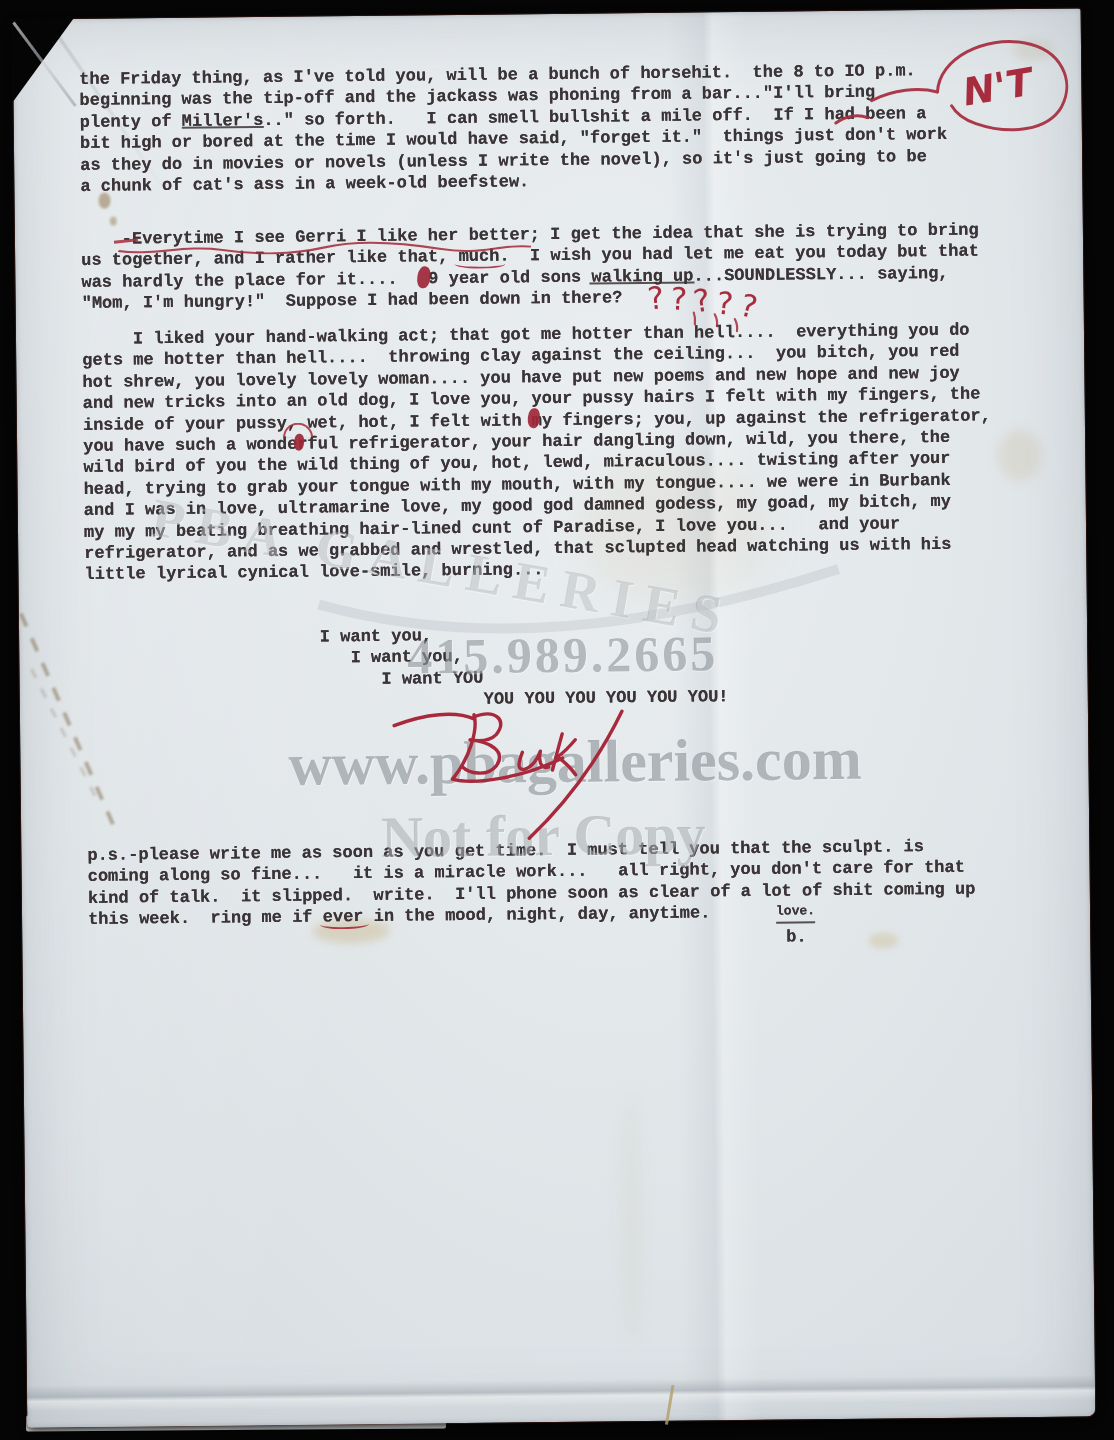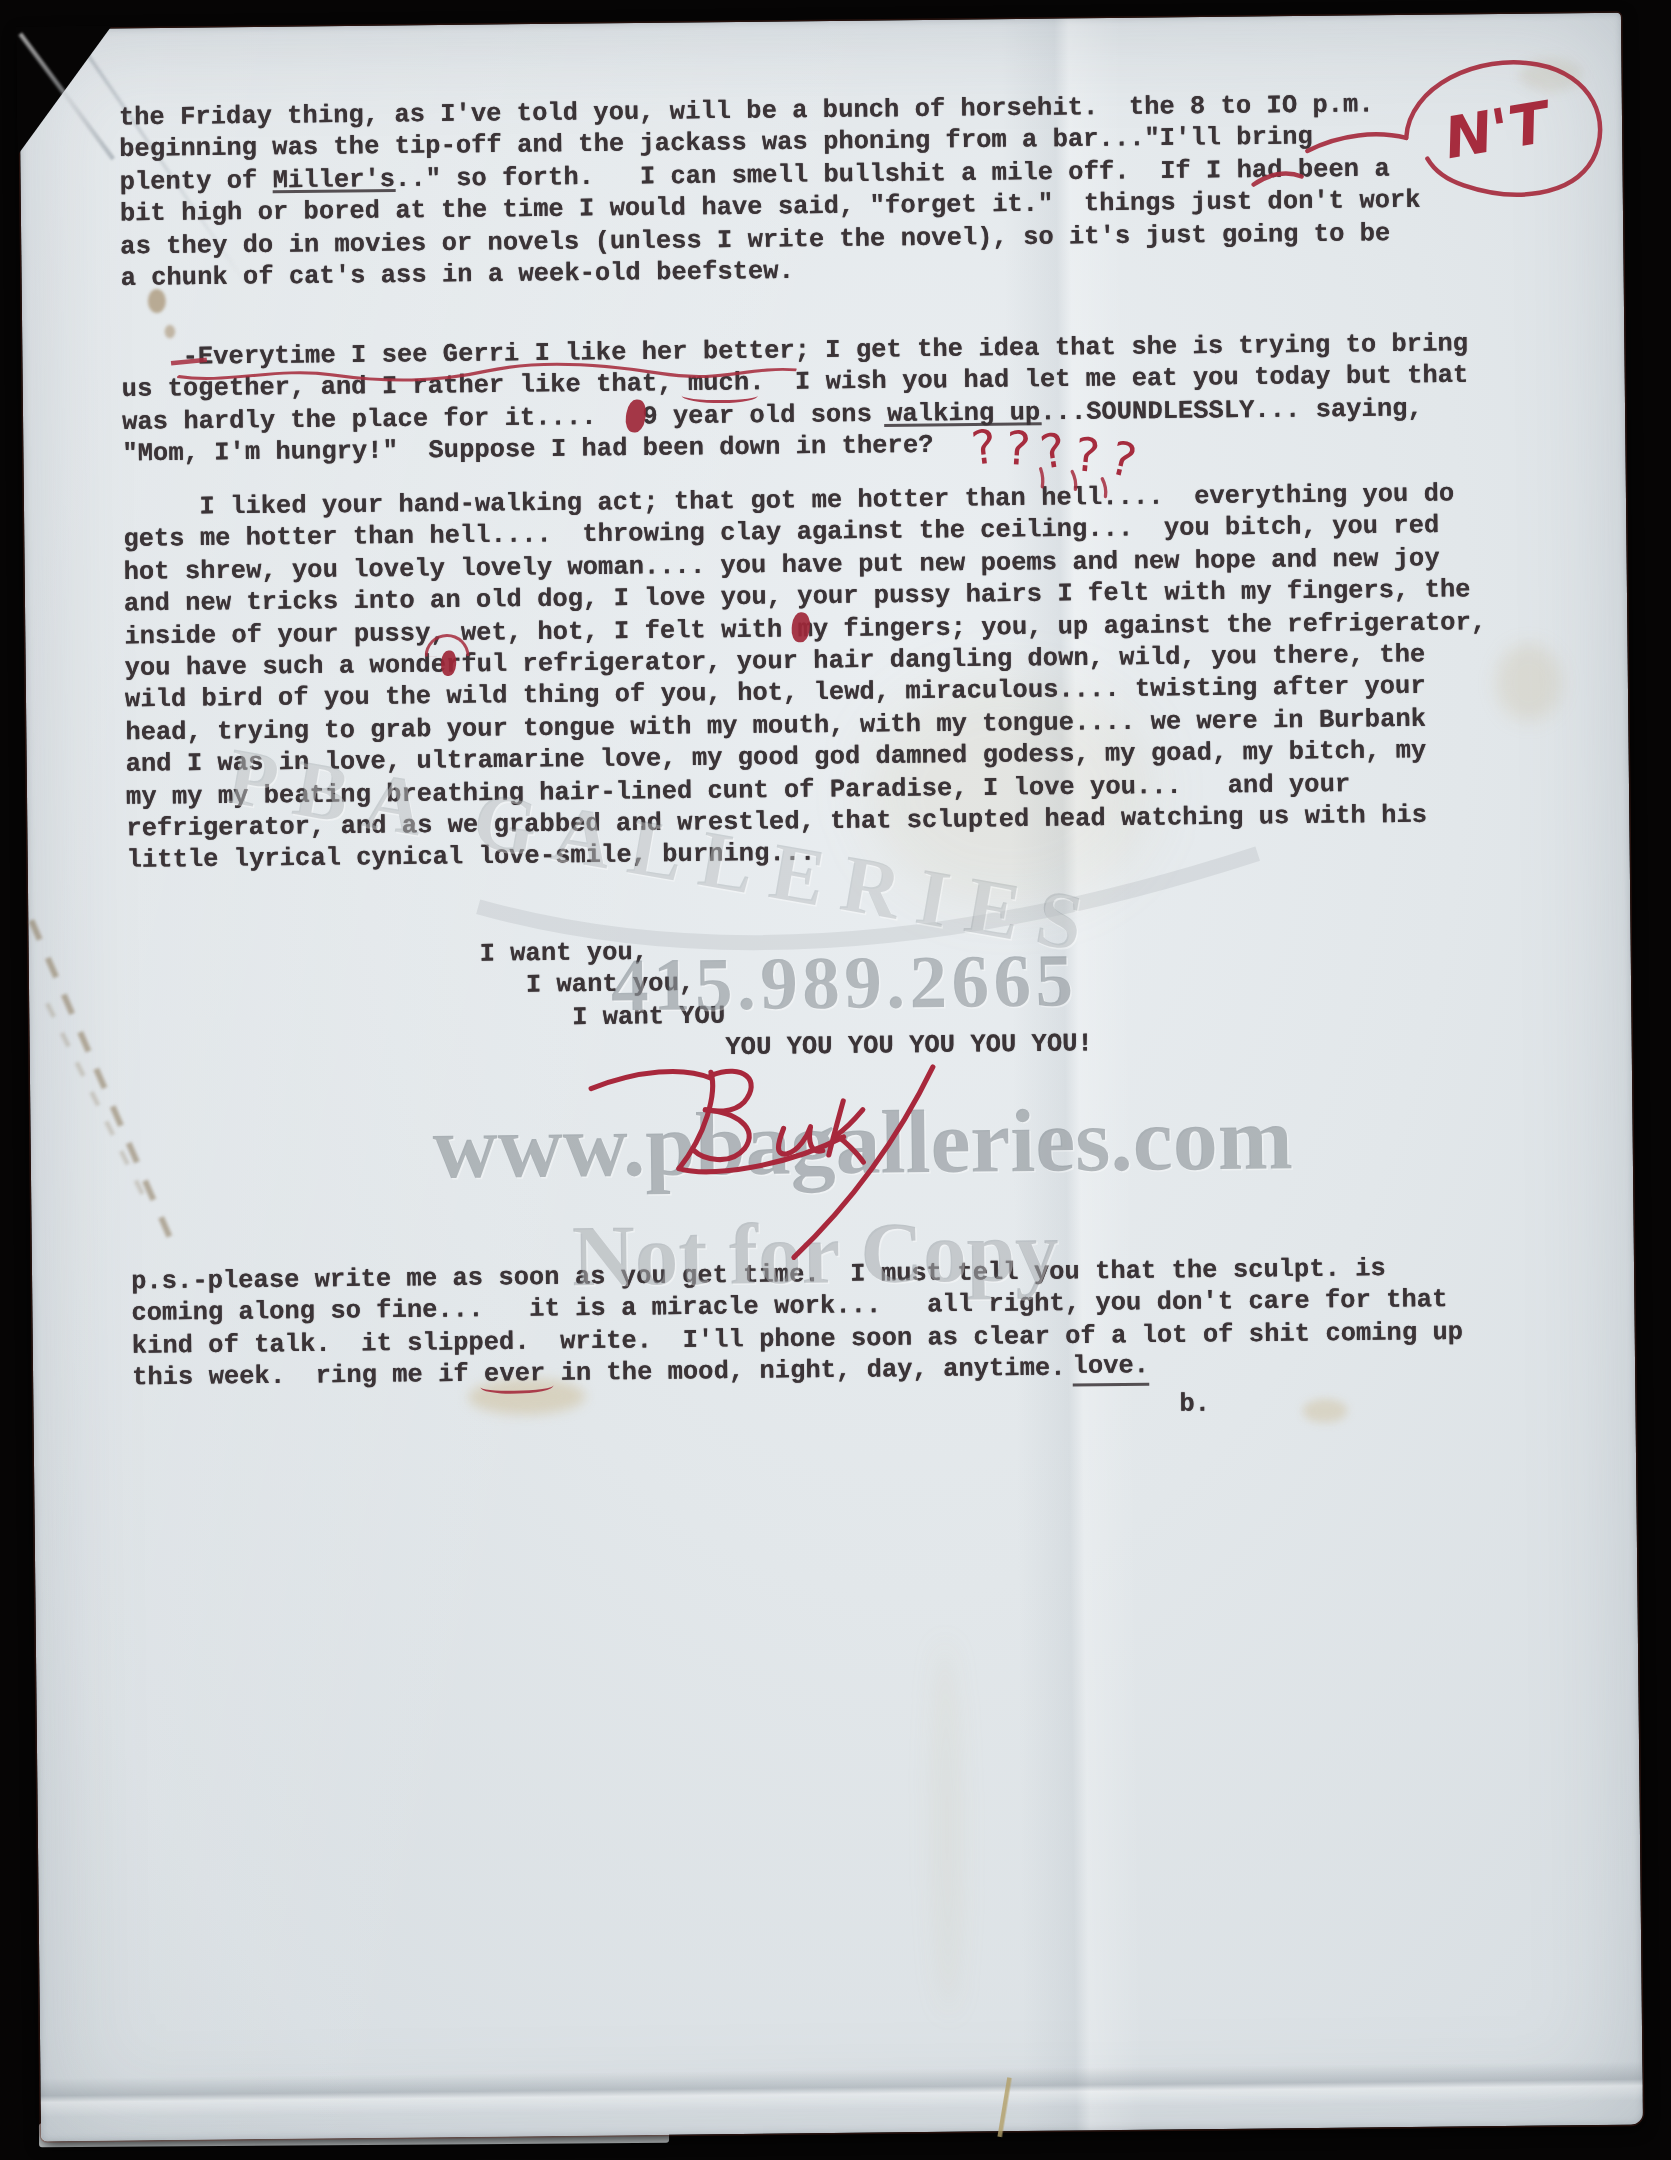--- a/index.html
+++ b/index.html
@@ -43,21 +43,21 @@
        background:repeating-linear-gradient(90deg,rgba(118,94,58,0.45) 0 14px,rgba(0,0,0,0) 14px 27px);}
   .sk2{left:12px;top:648px;width:150px;height:3px;transform:rotate(64deg);opacity:0.5;
        background:repeating-linear-gradient(90deg,rgba(118,94,58,0.45) 0 10px,rgba(0,0,0,0) 10px 22px);}
 
   
   .content{position:absolute;left:0;top:0;width:100%;height:100%;}
   .para{position:absolute;left:66px;}
   .tl{white-space:pre;height:21.4px;line-height:21.4px;font-size:17px;font-weight:700;
       color:#3b3437;text-shadow:0 0 0.6px rgba(59,52,55,0.85);letter-spacing:0;}
   .p1{top:50px;} .p2{top:210px;} .p3{top:310px;} .refrain{top:610px;} .ps{top:826px;}
-  .valediction{position:absolute;left:693px;top:890px;white-space:pre;font-size:17px;font-weight:700;
+  .valediction{position:absolute;left:754px;top:890px;white-space:pre;font-size:13px;font-weight:700;
       color:#3b3437;text-shadow:0 0 0.6px rgba(59,52,55,0.85);border-bottom:2px solid rgba(59,52,55,0.85);
       line-height:20px;}
   .initial{position:absolute;left:764px;top:916px;white-space:pre;font-size:17px;font-weight:700;
       color:#3b3437;text-shadow:0 0 0.6px rgba(59,52,55,0.85);line-height:20px;}
   .typed-ul{position:absolute;height:2px;background:rgba(59,52,55,0.85);font-size:17px;}
   .ul-millers{left:calc(66px + 10ch);width:8ch;top:109px;}
   .ul-walkup{left:calc(66px + 49.8ch);width:10.3ch;top:269px;}
 
   
   .red-ul{position:absolute;font-size:17px;border-bottom:2.6px solid #a62c3e;opacity:0.9;}

